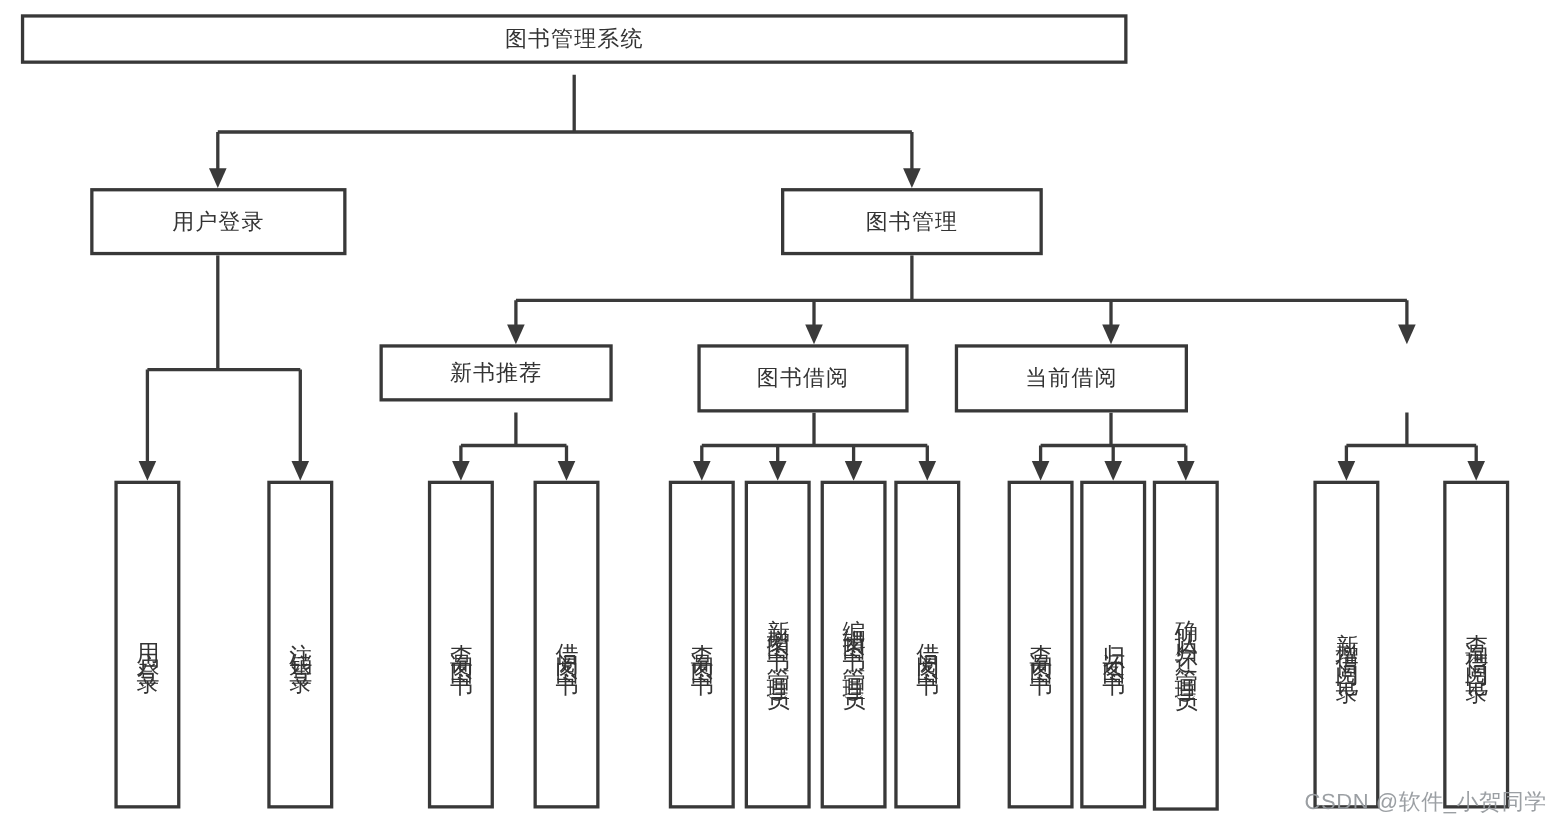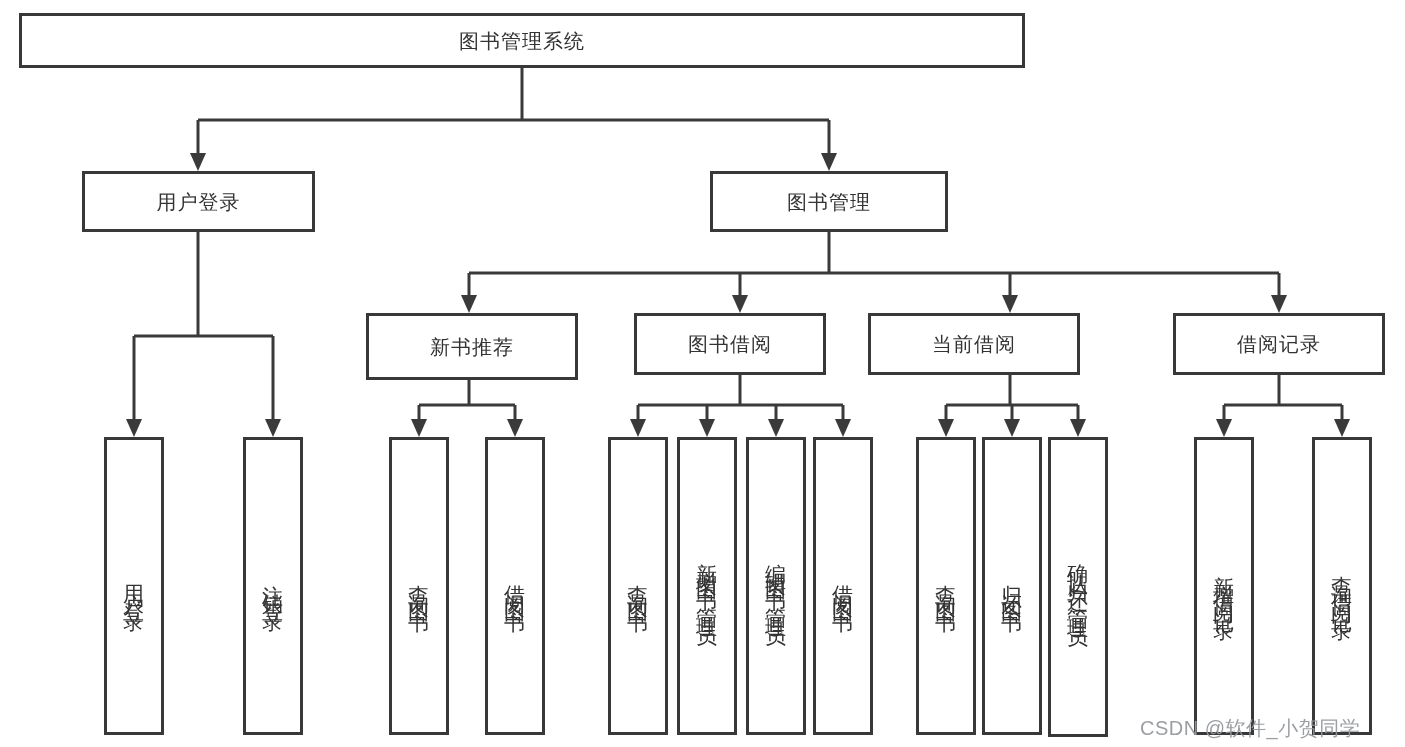--- a/index.html
+++ b/index.html
@@ -13,21 +13,21 @@
   .box{
     position:absolute;box-sizing:border-box;border:3px solid #383838;background:#ffffff;
     display:flex;align-items:center;justify-content:center;
   }
   .box.h span{font-size:20px;letter-spacing:1px;line-height:1;white-space:nowrap;}
   .box.v span{
     writing-mode:vertical-rl;text-orientation:mixed;
     font-size:21px;letter-spacing:9px;line-height:1;white-space:nowrap;
   }
   .watermark{
-    position:absolute;left:1140px;top:715px;z-index:10;
+    position:absolute;left:1186px;top:715px;z-index:10;
     font-size:20px;color:rgba(150,154,158,0.95);letter-spacing:0.5px;white-space:nowrap;
   }
 </style>
 </head>
 <body>
 
 <div class="stage">
 
   <svg class="wires" viewBox="0 0 1405 747">
 
@@ -72,42 +72,39 @@
       <polygon points="1078,437 1070,419 1086,419"></polygon>
     </g>
 
     <g>
       <path d="M1279,375 V405 M1224,405 H1342 M1224,405 V424 M1342,405 V424"></path>
       <polygon points="1224,437 1216,419 1232,419"></polygon>
       <polygon points="1342,437 1334,419 1350,419"></polygon>
     </g>
   </svg>
 
-  <div class="box h" style="left:19px;top:13px;width:1006px;height:55px;">
+  <div class="box h" style="left:19px;top:13px;width:1006px;height:45px;">
     <span>图书管理系统</span>
   </div>
 
   <div class="box h" style="left:82px;top:171px;width:233px;height:61px;">
     <span>用户登录</span>
   </div>
   <div class="box h" style="left:710px;top:171px;width:238px;height:61px;">
     <span>图书管理</span>
   </div>
 
-  <div class="box h" style="left:366px;top:313px;width:212px;height:67px;">
+  <div class="box h" style="left:345px;top:313px;width:212px;height:52px;">
     <span>新书推荐</span>
   </div>
   <div class="box h" style="left:634px;top:313px;width:192px;height:62px;">
     <span>图书借阅</span>
   </div>
   <div class="box h" style="left:868px;top:313px;width:212px;height:62px;">
     <span>当前借阅</span>
-  </div>
-  <div class="box h" style="left:1173px;top:313px;width:212px;height:62px;">
-    <span>借阅记录</span>
   </div>
 
   <div class="box v" style="left:104px;top:437px;width:60px;height:298px;">
     <span>用户登录</span>
   </div>
   <div class="box v" style="left:243px;top:437px;width:60px;height:298px;">
     <span>注销登录</span>
   </div>
 
   <div class="box v" style="left:389px;top:437px;width:60px;height:298px;">

